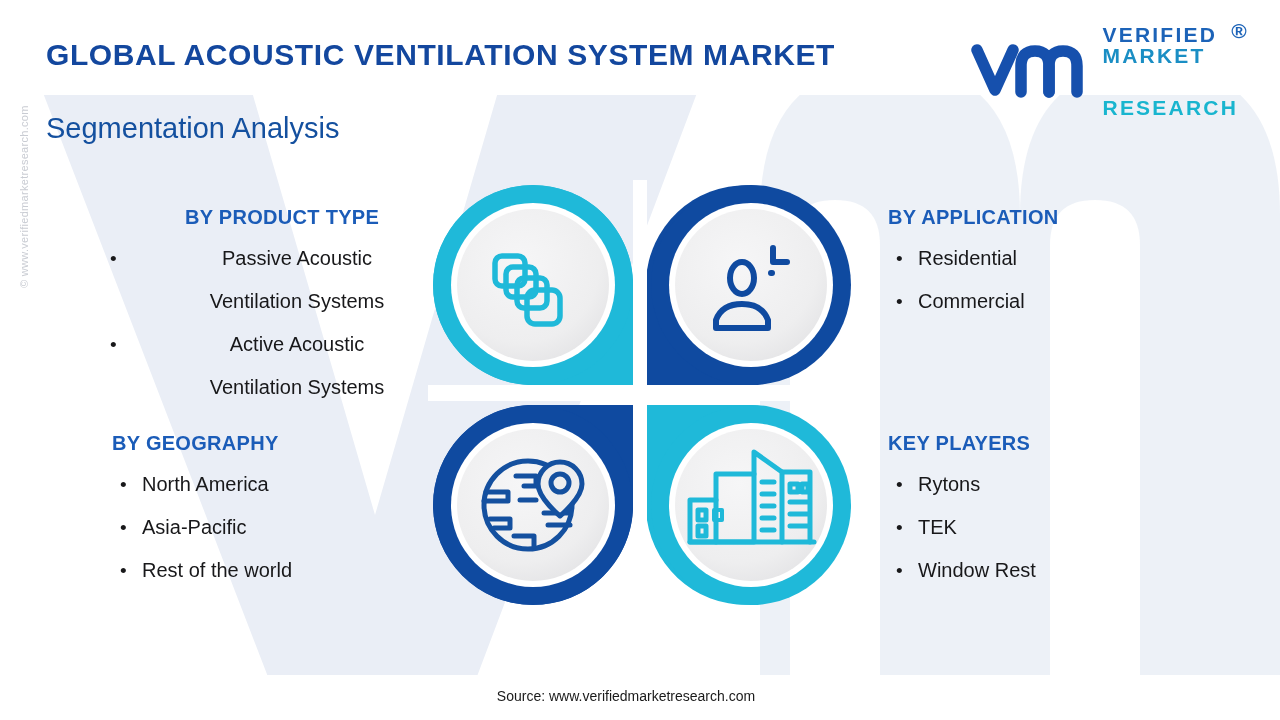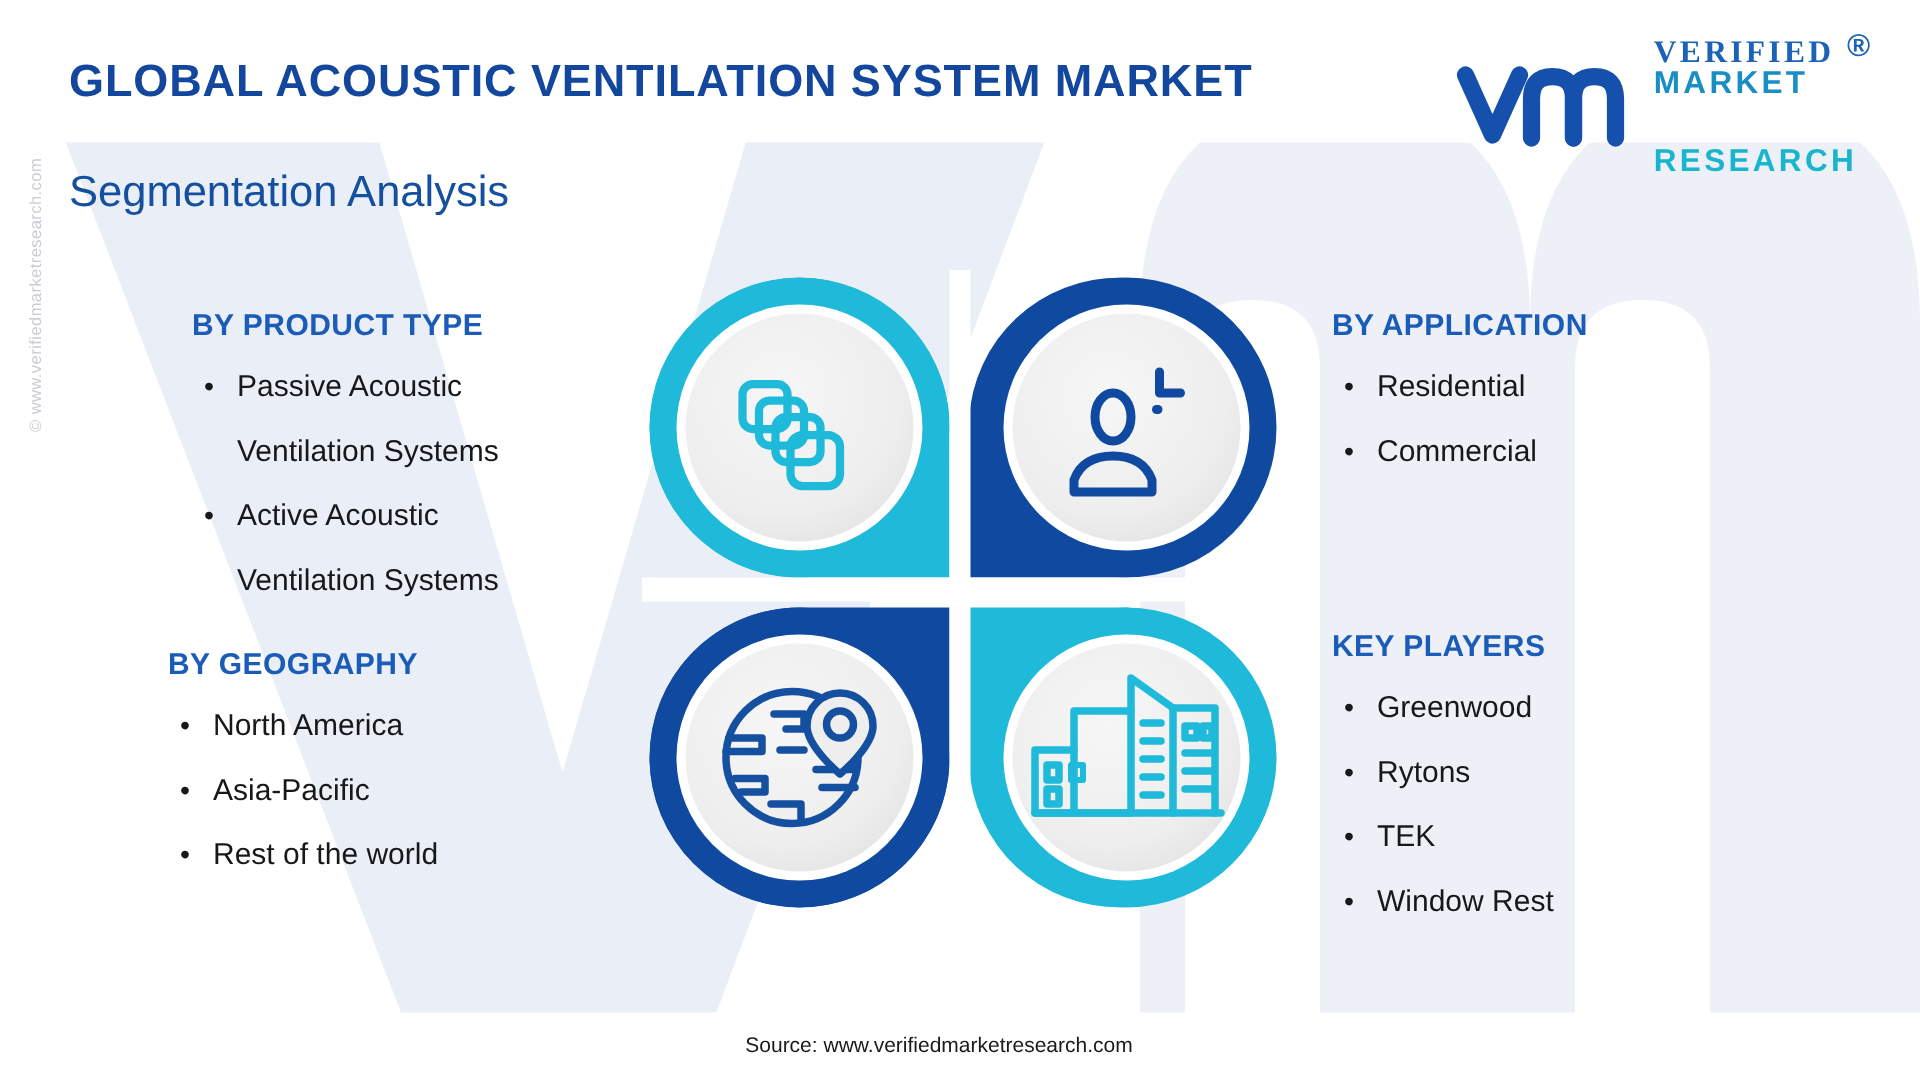--- a/index.html
+++ b/index.html
@@ -31,21 +31,21 @@
     z-index:5;
   }
 
   
   #logo { position:absolute; right:42px; top:24px; display:flex; align-items:center; gap:14px; z-index:6; }
   #logo-mark { width:120px; height:62px; }
   #logo-text { display:flex; flex-direction:column; line-height:1.0; position:relative; }
   #logo-text span {
     font-size:21px; font-weight:bold; letter-spacing:2.2px;
   }
-  .lt1 { color:#1c63b8;font-family:Liberation Serif, serif; }
+  .lt1 { color:#1c63b8; }
   .lt2 { color:#1a8ec4; }
   .lt3 { color:#19b5cf;margin-top:31px; }
   #logo-reg {
     position:absolute; right:-11px; top:-4px;
     font-size:9px; color:#1c63b8; font-weight:bold;
   }
 
   
   #side-watermark {
     position:absolute; left:18px; top:288px;
@@ -65,24 +65,24 @@
   ul.bullets li {
     position:relative; padding-left:30px;
     font-size:20px; color:#18181a; line-height:43px;
     white-space:pre-line;
   }
   ul.bullets li::before {
     content:"\2022"; position:absolute; left:8px; top:0;
     font-size:19px; color:#18181a; line-height:43px;
   }
 
-  #sec-product   { position:absolute; left:128px; top:206px; }
+  #sec-product   { position:absolute; left:102px; top:206px;text-align:center; }
   #sec-geography { position:absolute; left:112px; top:432px; }
   #sec-application { position:absolute; left:888px; top:206px; }
-  #sec-keyplayers  { position:absolute; left:888px; top:420px; }
+  #sec-keyplayers  { position:absolute; left:888px; top:432px; }
 
   
   #quad { position:absolute; left:428px; top:180px; width:428px; height:430px; z-index:5; }
 
   
   #source {
     position:absolute; left:0; top:688px; width:1252px;
     text-align:center; font-size:14px; color:#1a1a1a; z-index:5;
   }
 </style>
@@ -146,21 +146,20 @@
   <div class="section-heading">BY APPLICATION</div>
   <ul class="bullets">
     <li>Residential</li>
     <li>Commercial</li>
   </ul>
 </div>
 
 <div id="sec-keyplayers" class="col">
   <div class="section-heading">KEY PLAYERS</div>
   <ul class="bullets">
-    <li>Greenwood</li>
     <li>Rytons</li>
     <li>TEK</li>
     <li>Window Rest</li>
   </ul>
 </div>
 
 <svg id="quad" viewBox="0 0 428 430">
   <defs>
     <radialGradient id="innerShade" cx="42%" cy="36%" r="72%">
       <stop offset="0%" stop-color="#f6f6f7"></stop>

